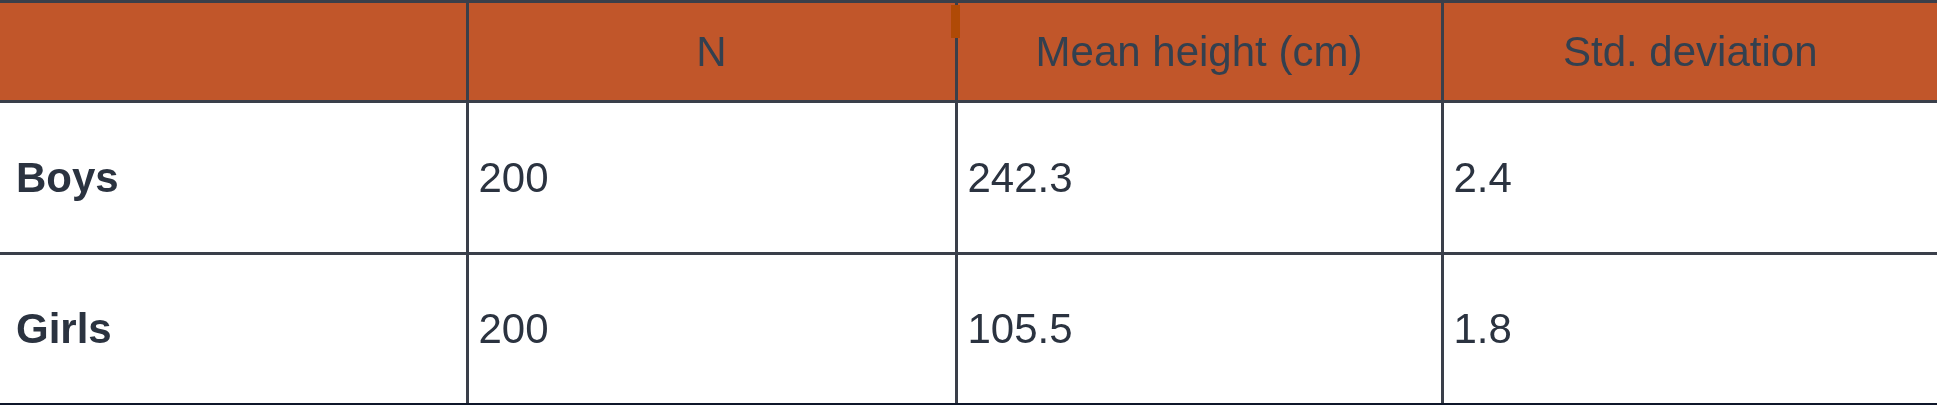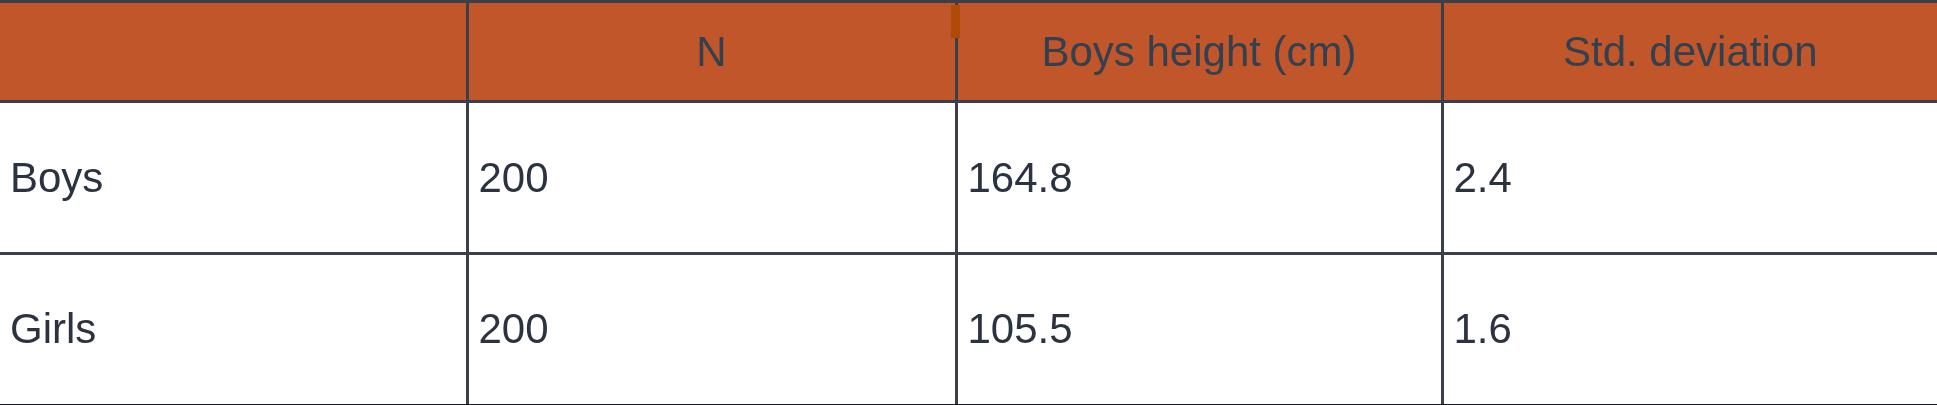--- a/index.html
+++ b/index.html
@@ -74,30 +74,31 @@
     font-size: 42px;
     text-align: left;
     vertical-align: middle;
     padding: 0 0 0 10px;
     border-right: 3px solid #3a3f4a;
     border-bottom: 3px solid #3a3f4a;
     box-sizing: border-box;
     white-space: nowrap;
   }
   tbody td.col-label {
-    padding-left: 10px;
+    padding-left: 16px;
+    font-weight: bold;
   }
   tbody td.last {
     border-right: none;
   }
   tbody tr.data-row.first td {
     border-bottom: 3px solid #3a3f4a;
   }
   tbody tr.data-row.last-row td {
-    border-bottom: 4px solid #0f172a;
+    border-bottom: 6px solid #0f172a;
   }
 
   
   .header-caret {
     position: absolute;
     left: 951px;
     top: 5px;
     width: 9px;
     height: 33px;
     background: #b04a06;
@@ -114,36 +115,36 @@
       <col class="c0">
       <col class="c1">
       <col class="c2">
       <col class="c3">
     </colgroup>
 
     <thead>
       <tr class="header-row">
         <th class="col-blank"></th>
         <th>N</th>
-        <th>Boys height (cm)</th>
+        <th>Mean height (cm)</th>
         <th class="last">Std. deviation</th>
       </tr>
     </thead>
 
     <tbody>
       <tr class="data-row first">
         <td class="col-label">Boys</td>
         <td>200</td>
-        <td>164.8</td>
+        <td>242.3</td>
         <td class="last">2.4</td>
       </tr>
       <tr class="data-row last-row">
         <td class="col-label">Girls</td>
         <td>200</td>
         <td>105.5</td>
-        <td class="last">1.6</td>
+        <td class="last">1.8</td>
       </tr>
     </tbody>
   </table>
 
   <div class="header-caret"></div>
 
 </div>
 
 </body></html>

